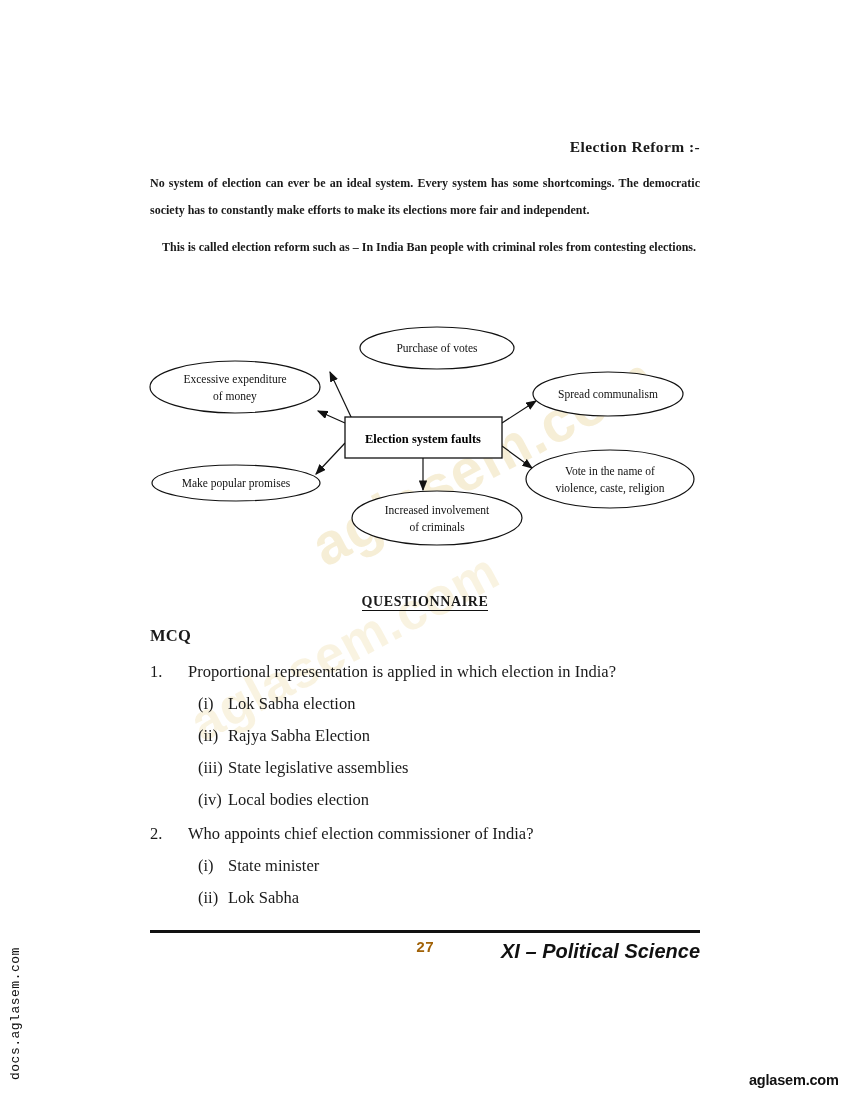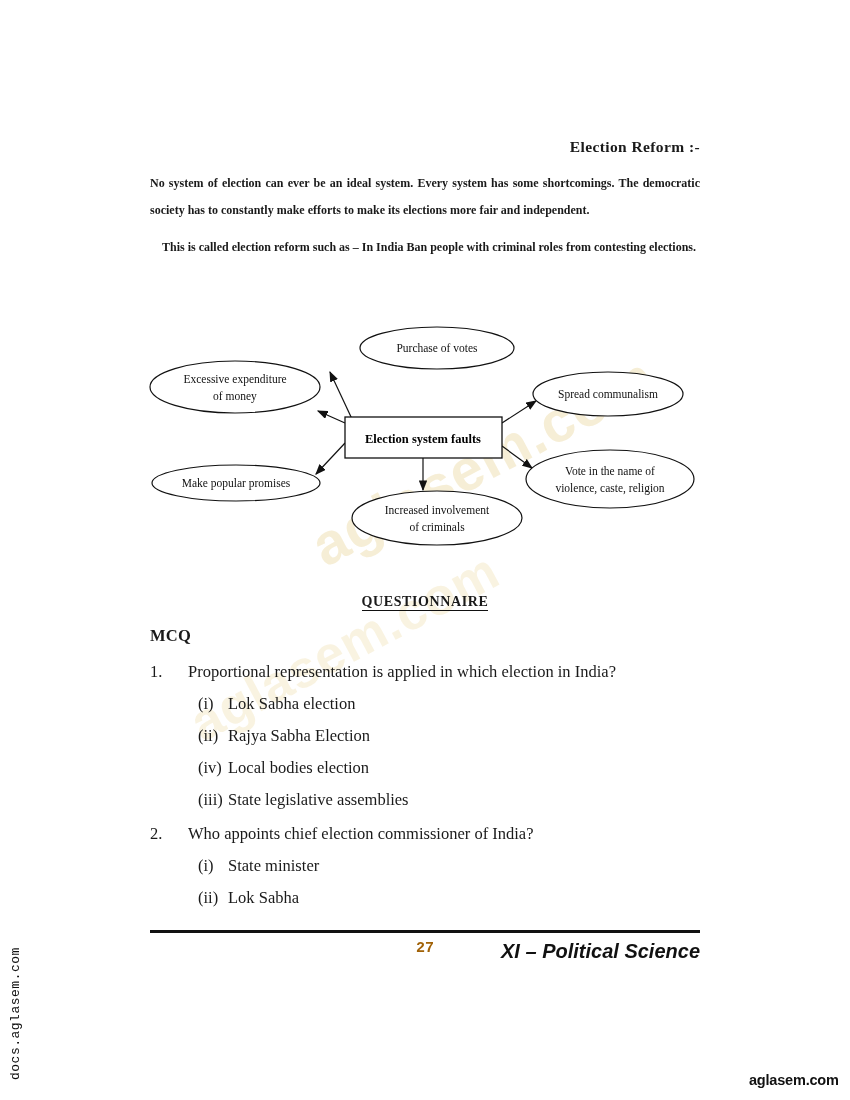--- a/index.html
+++ b/index.html
@@ -302,26 +302,26 @@
         </div>
         <div class="opt-row">
           <div class="opt-marker">(i)</div>
           <div class="opt-text">Lok Sabha election</div>
         </div>
         <div class="opt-row">
           <div class="opt-marker">(ii)</div>
           <div class="opt-text">Rajya Sabha Election</div>
         </div>
         <div class="opt-row">
+          <div class="opt-marker">(iii)</div>
+          <div class="opt-text">State legislative assemblies</div>
+        </div>
+        <div class="opt-row">
           <div class="opt-marker">(iv)</div>
           <div class="opt-text">Local bodies election</div>
-        </div>
-        <div class="opt-row">
-          <div class="opt-marker">(iii)</div>
-          <div class="opt-text">State legislative assemblies</div>
         </div>
       </div>
 
       <div class="qitem">
         <div class="qrow">
           <div class="qnum">2.</div>
           <div class="qtext">Who appoints chief election commissioner of India?</div>
         </div>
         <div class="opt-row">
           <div class="opt-marker">(i)</div>

